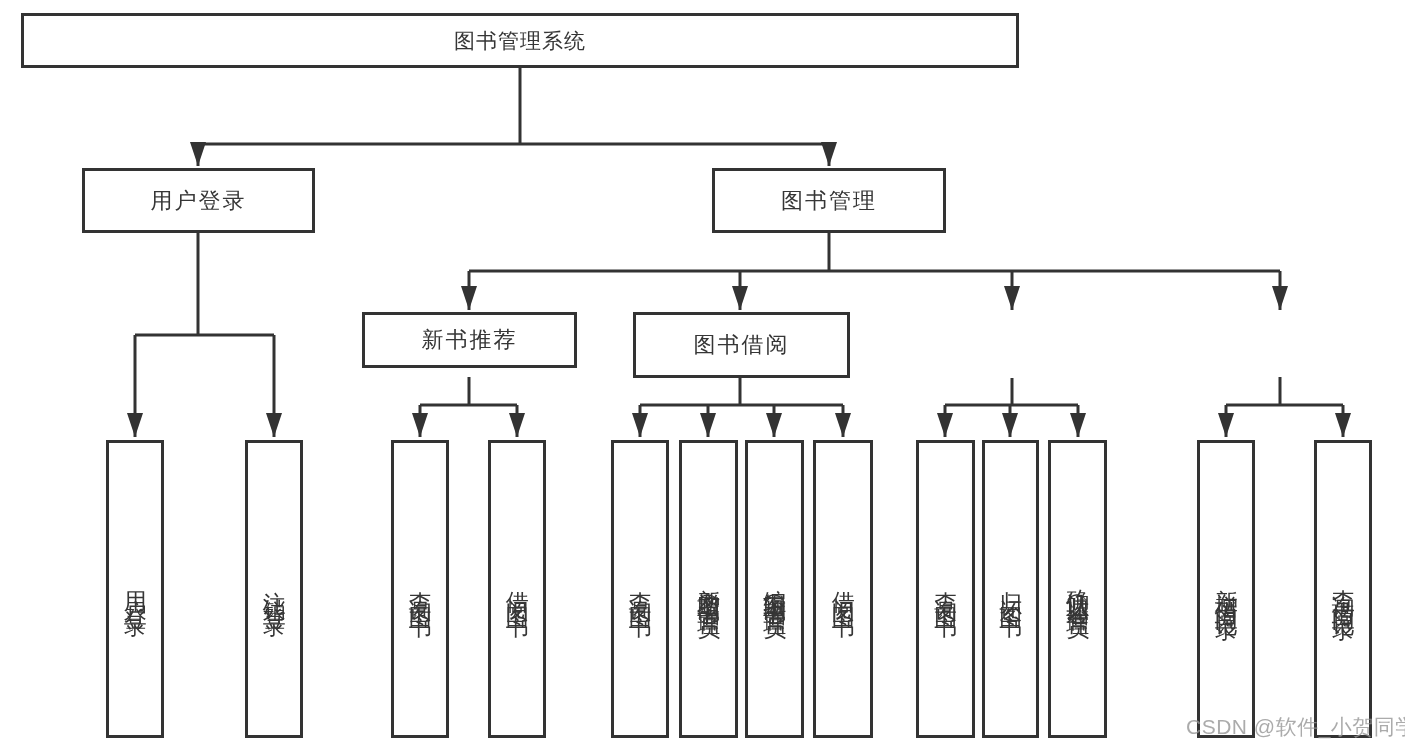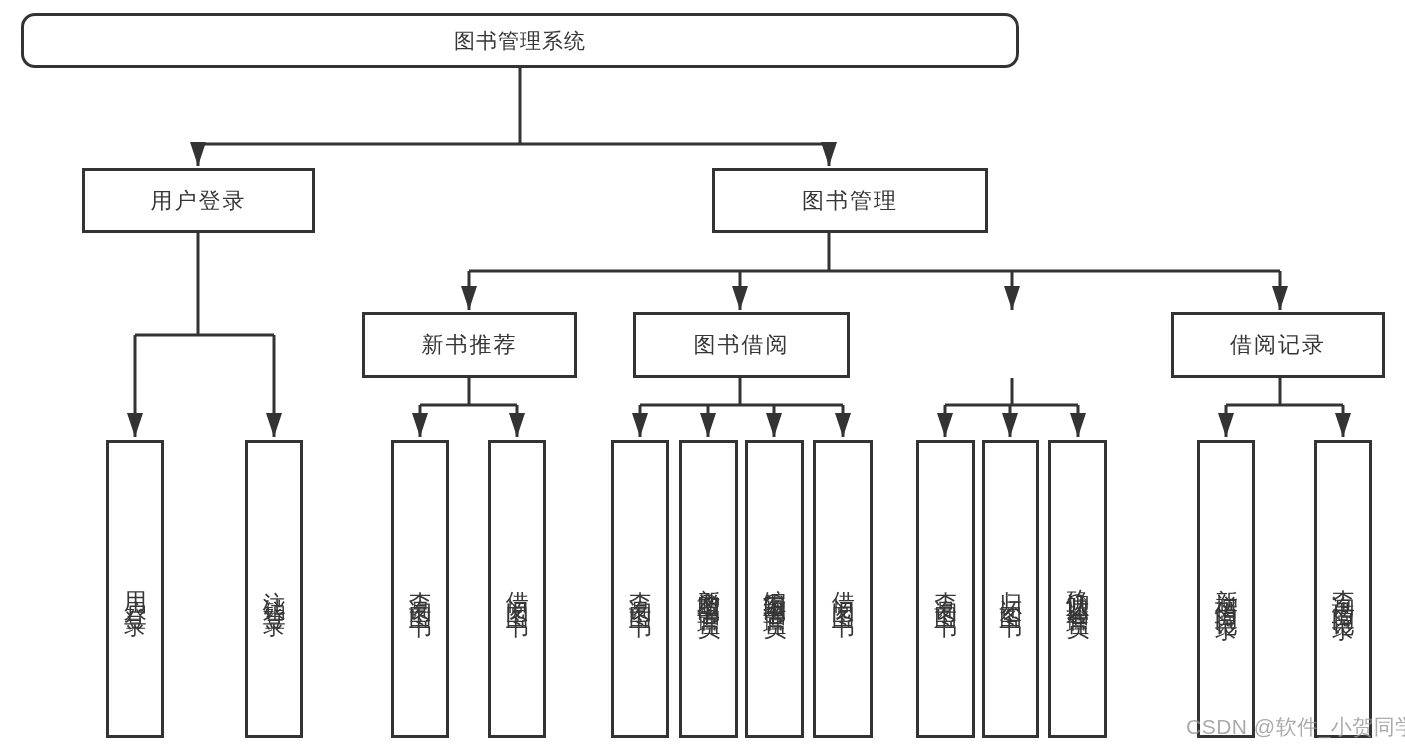--- a/index.html
+++ b/index.html
@@ -22,21 +22,21 @@
     border: 3px solid #333333;
     background: #ffffff;
     color: #363636;
     display: flex;
     align-items: center;
     justify-content: center;
     text-align: center;
   }
   .node.root {
     left: 21px; top: 13px; width: 998px; height: 55px;
-    font-size: 21px; letter-spacing: 1px; border-radius: 14px;
+    font-size: 21px; letter-spacing: 1px;
   }
   .node.hbox {
     font-size: 22px; letter-spacing: 2px;
   }
   .node.leaf {
     top: 440px; height: 298px;
     writing-mode: vertical-rl;
     font-size: 23px;
     letter-spacing: 8px;
     line-height: 1.1;
@@ -104,25 +104,24 @@
       <path d="M1280,377 V405"></path>
       <path d="M1226,405 H1343"></path>
       <path marker-end="url(#arrow)" d="M1226,405 V437"></path>
       <path marker-end="url(#arrow)" d="M1343,405 V437"></path>
     </g>
   </svg>
 
   <div class="node root">图书管理系统</div>
 
   <div class="node hbox" style="left:82px; top:168px; width:233px; height:65px;">用户登录</div>
-  <div class="node hbox" style="left:712px; top:168px; width:276px; height:65px;">图书管理</div>
+  <div class="node hbox" style="left:712px; top:168px; width:234px; height:65px;">图书管理</div>
 
-  <div class="node hbox" style="left:362px; top:312px; width:215px; height:66px;">新书推荐</div>
+  <div class="node hbox" style="left:362px; top:312px; width:215px; height:56px;">新书推荐</div>
   <div class="node hbox" style="left:633px; top:312px; width:217px; height:66px;">图书借阅</div>
-  <div class="node hbox" style="left:1171px; top:312px; width:214px; height:66px;">借阅记录</div>
 
   <div class="node leaf" style="left:106px; width:58px;">用户登录</div>
   <div class="node leaf" style="left:245px; width:58px;">注销登录</div>
 
   <div class="node leaf" style="left:391px; width:58px;">查询图书</div>
   <div class="node leaf" style="left:488px; width:58px;">借阅图书</div>
 
   <div class="node leaf" style="left:611px; width:58px;">查询图书</div>
   <div class="node leaf" style="left:679px; width:59px; letter-spacing:4px;">新增图书（管理员）</div>
   <div class="node leaf" style="left:745px; width:59px; letter-spacing:4px;">编辑图书（管理员）</div>

